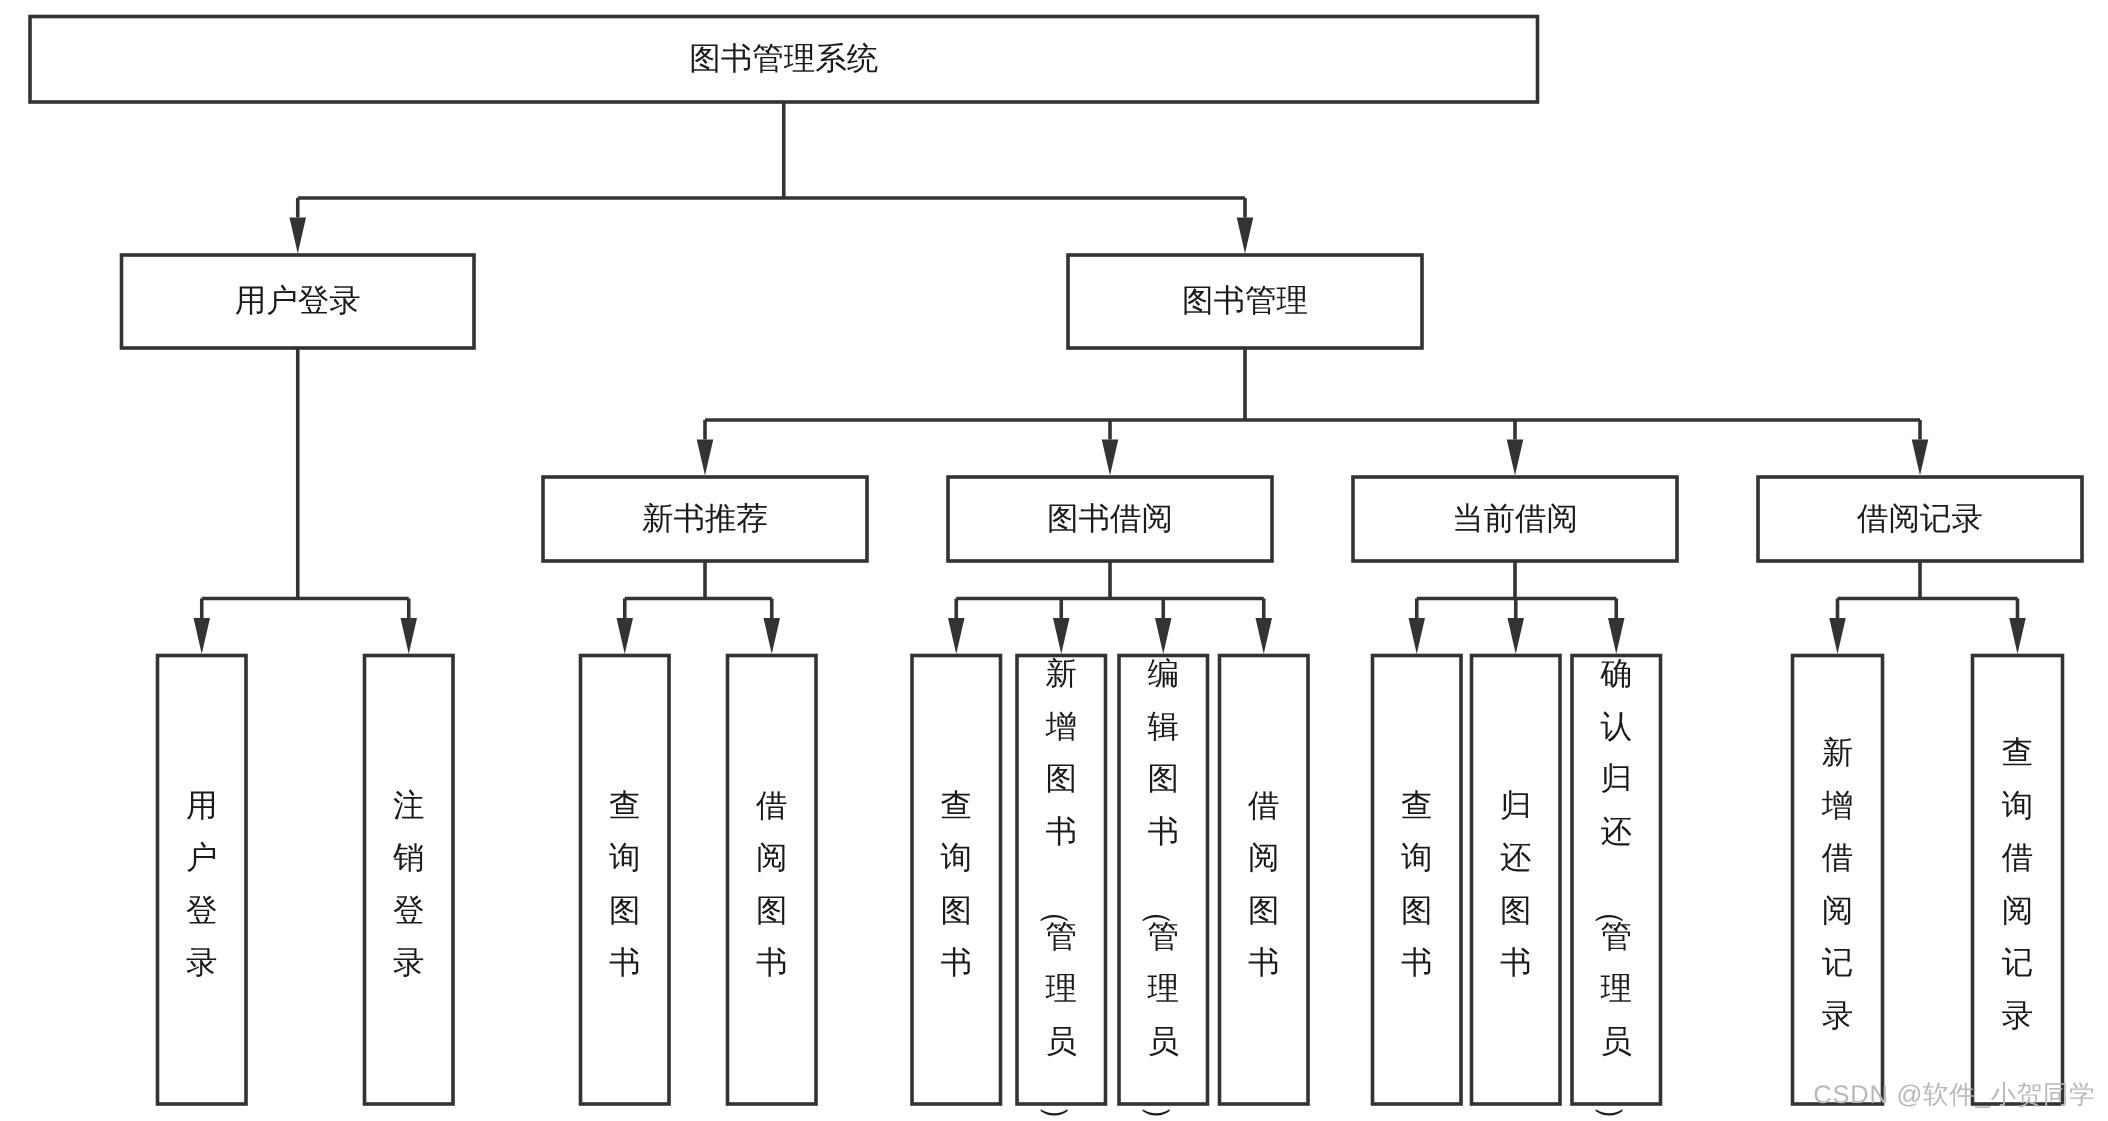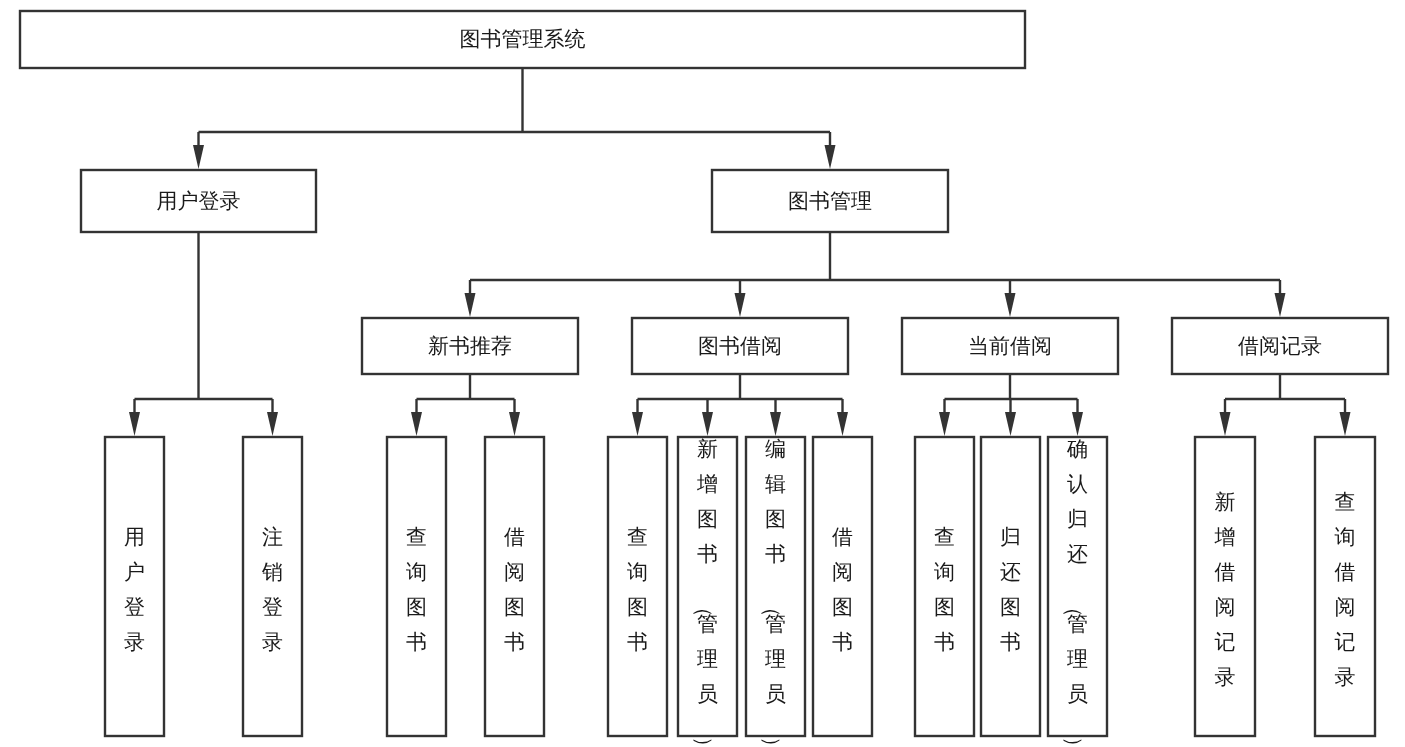--- a/index.html
+++ b/index.html
@@ -216,13 +216,14 @@
         <g>
           <rect class="node-box" x="1195" y="437" width="60" height="299"></rect>
           <text class="node-label-v" x="1225" y="508.8"><tspan x="1225" dy="0">新</tspan><tspan x="1225" dy="35">增</tspan><tspan x="1225" dy="35">借</tspan><tspan x="1225" dy="35">阅</tspan><tspan x="1225" dy="35">记</tspan><tspan x="1225" dy="35">录</tspan></text>
         </g>
         <g>
           <rect class="node-box" x="1315" y="437" width="60" height="299"></rect>
           <text class="node-label-v" x="1345" y="508.8"><tspan x="1345" dy="0">查</tspan><tspan x="1345" dy="35">询</tspan><tspan x="1345" dy="35">借</tspan><tspan x="1345" dy="35">阅</tspan><tspan x="1345" dy="35">记</tspan><tspan x="1345" dy="35">录</tspan></text>
         </g>
       </g>
   </svg>
+  <div class="watermark-text">CSDN @软件_小贺同学</div>
 </div>
 
 </body></html>

